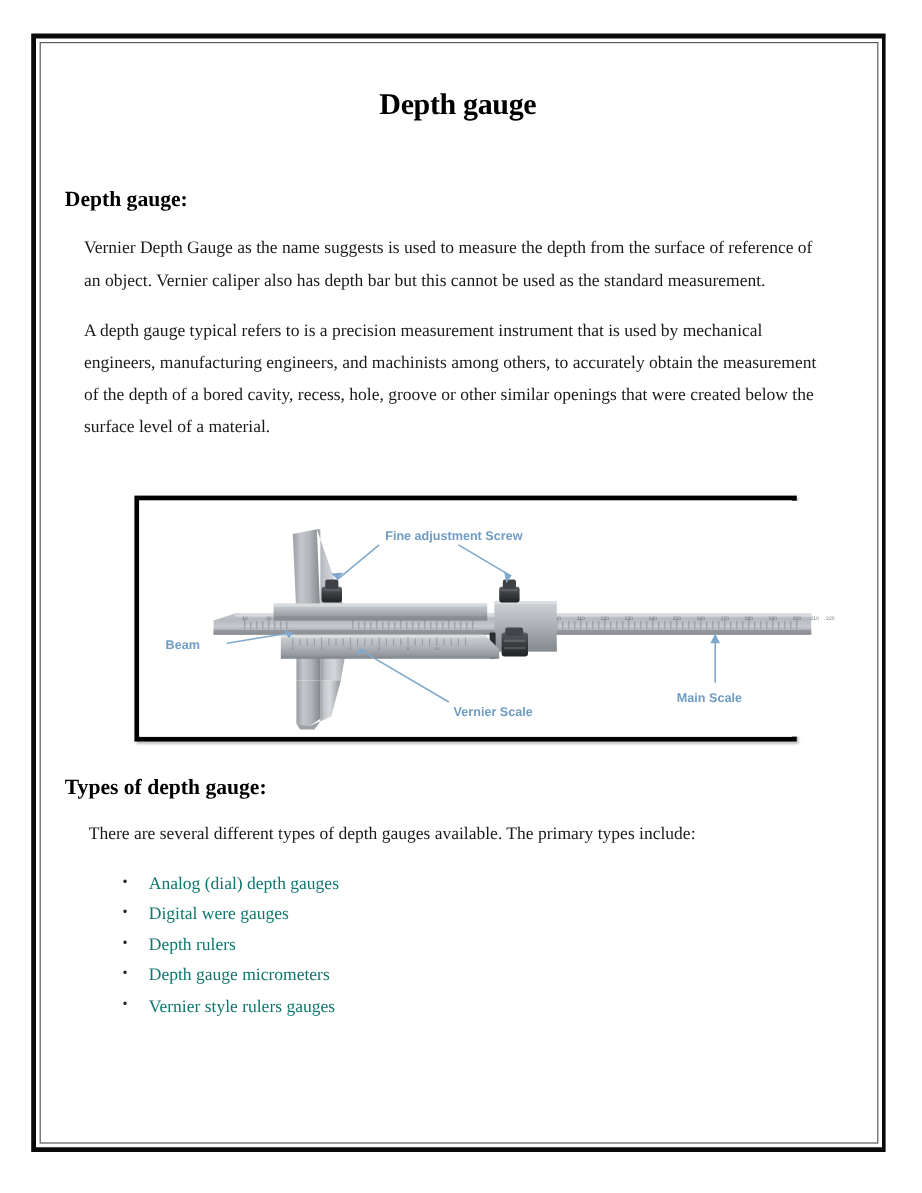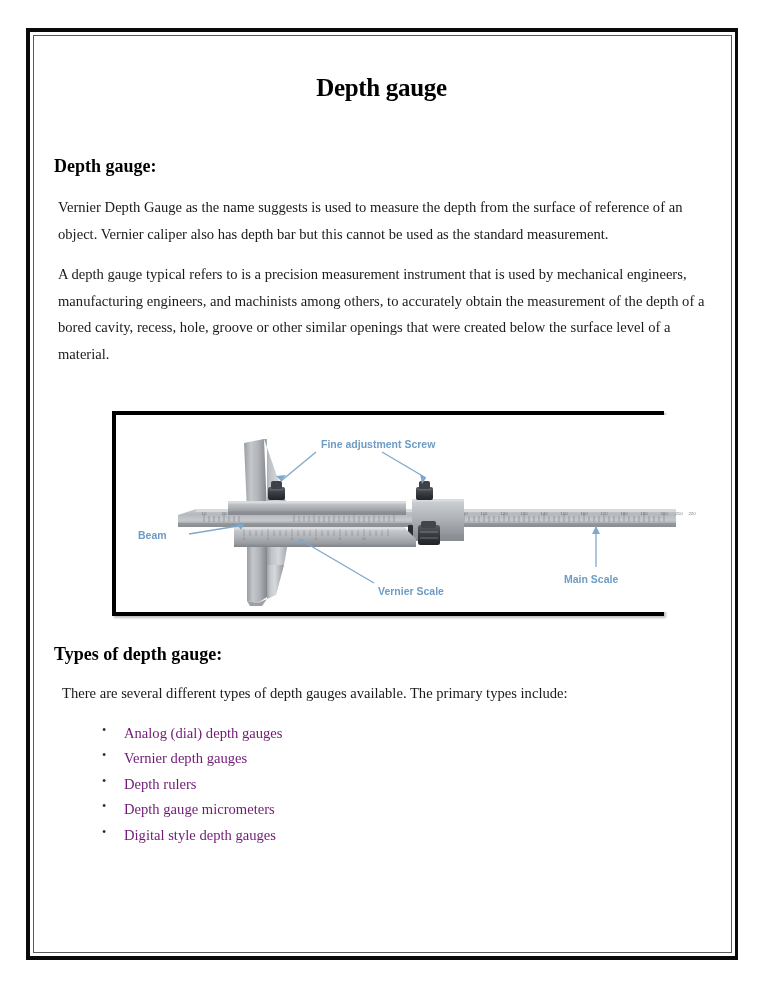--- a/index.html
+++ b/index.html
@@ -57,39 +57,39 @@
   .section-heading {
     font-weight: bold;
     font-size: 18px;
     color: #000;
     margin: 0;
   }
   .body-para {
     font-size: 14.6px;
     line-height: 1.82;
     color: #1a1a1a;
-    margin: 4px;
+    margin: 16px;
     text-align: left;
   }
 
   .h-depth-gauge { margin-top: 54px; }
   .p-1 { margin-top: 17px; }
   .p-2 { margin-top: 14px; }
   .h-types { margin-top: 28px; }
   .p-intro { margin-top: 15px; padding-left: 4px; }
 
   ul.types-list {
     margin: 14px 0 0 0;
     padding-left: 48px;
     list-style: none;
   }
   ul.types-list li {
     font-size: 14.6px;
     line-height: 1.68;
-    color: #701a75;
+    color: #0f766e;
     position: relative;
     padding-left: 22px;
     margin-bottom: 1px;
   }
   ul.types-list li::before {
     content: "\2022";
     position: absolute;
     left: 0;
     top: -1px;
     font-size: 12px;
@@ -386,20 +386,20 @@
         </svg>
       </div>
     </div>
 
     <h2 class="section-heading h-types">Types of depth gauge:</h2>
 
     <p class="body-para p-intro">There are several different types of depth gauges available. The primary types include:</p>
 
     <ul class="types-list">
       <li>Analog (dial) depth gauges</li>
-      <li>Vernier depth gauges</li>
+      <li>Digital were gauges</li>
       <li>Depth rulers</li>
       <li>Depth gauge micrometers</li>
-      <li>Digital style depth gauges</li>
+      <li>Vernier style rulers gauges</li>
     </ul>
 
   </div>
 </div>
 
 </body></html>

